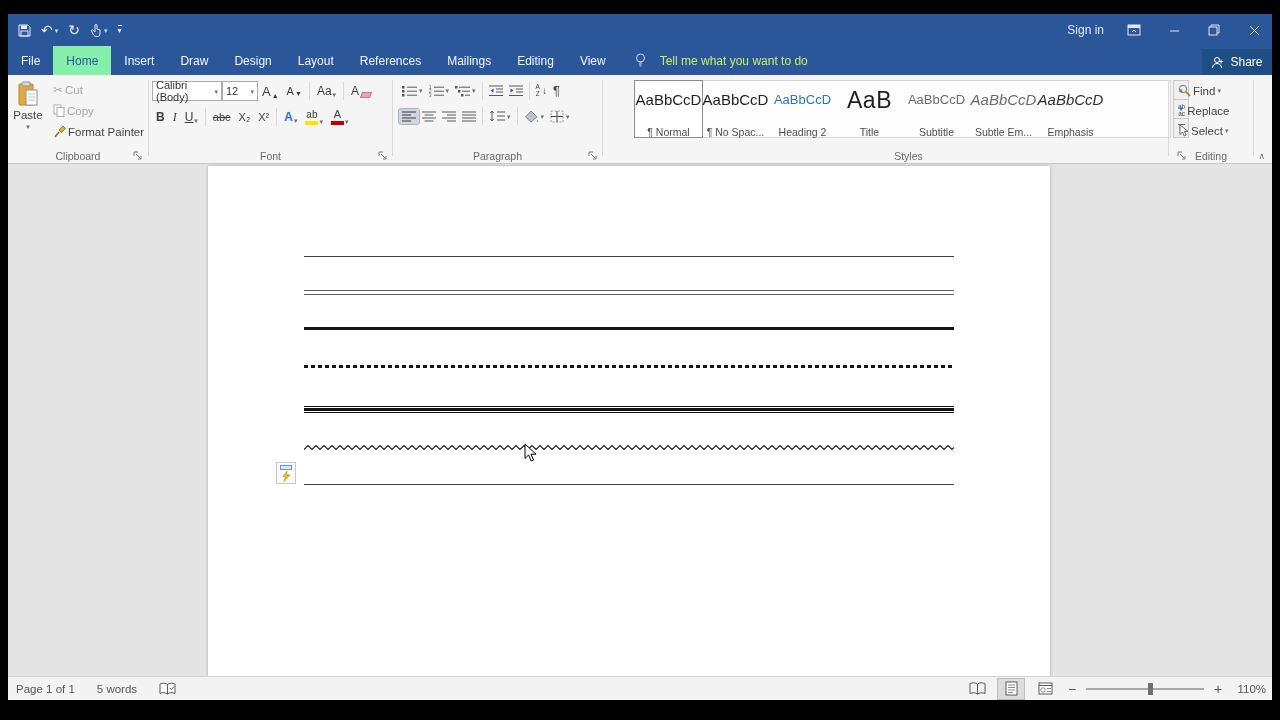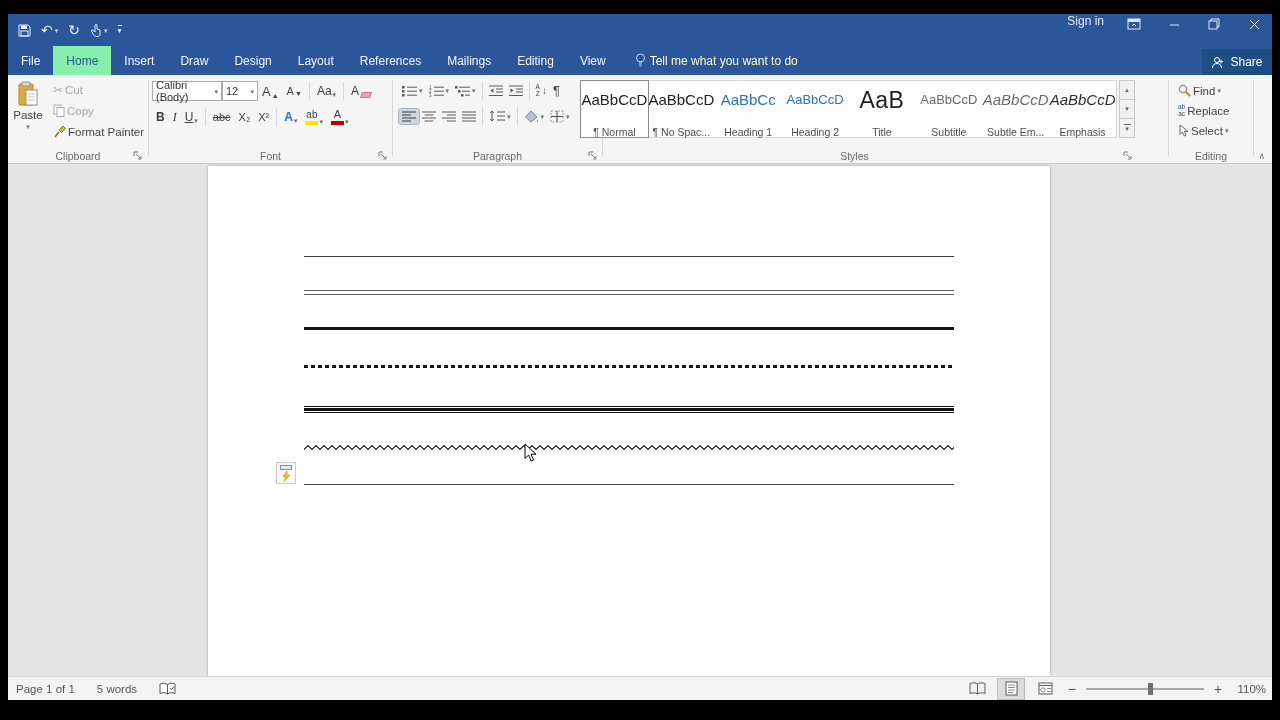--- a/index.html
+++ b/index.html
@@ -6,28 +6,28 @@
   html,body{width:1280px;height:720px}
   body{background:#000;position:relative;font-family:"Liberation Sans",sans-serif;overflow:hidden}
   .win{position:absolute;left:8px;top:14px;width:1264px;height:686px;background:#f5f5f5}
 
   
   .titlebar{position:absolute;top:0;left:0;width:100%;height:32px;background:#2b579a;color:#dfe8f6;display:flex;align-items:center}
   .qat{display:flex;align-items:center;gap:10px;margin-left:10px;font-size:14px}
   .qat .ic{display:inline-flex;align-items:center;color:#e7eefb;cursor:default}
   .qat .dd{font-size:7px;margin-left:2px;color:#cdd9ee}
   .wtitle{position:absolute;left:0;right:0;text-align:center;font-size:12px;color:#e3ebf8;pointer-events:none}
-  .tright{position:absolute;right:8px;top:0;height:32px;display:flex;align-items:flex-start;gap:20px;font-size:12px}
+  .tright{position:absolute;right:8px;top:0;height:32px;display:flex;align-items:center;gap:20px;font-size:12px}
   .winbtn{display:inline-flex;align-items:center;justify-content:center;width:20px;height:20px;color:#dfe8f6}
 
   
   .tabrow{position:absolute;top:32px;left:0;width:100%;height:29px;background:#2b579a;display:flex;align-items:stretch}
   .tab{color:#f2f6fc;font-size:12px;padding:0 13px;display:flex;align-items:center;cursor:default}
   .tab.active{background:#86efac;color:#2b579a}
-  .tellme{display:flex;align-items:center;gap:4px;margin-left:16px;color:#fef9c3;font-size:12px}
+  .tellme{display:flex;align-items:center;gap:14px;margin-left:16px;color:#bef264;font-size:12px}
   .bulb{width:11px;height:15px}
   .sharebox{position:absolute;right:0;top:3px;height:26px;width:70px;background:#1f4e85;color:#fff;display:flex;align-items:center;justify-content:center;gap:5px;font-size:12px}
 
   
   .ribbon{position:absolute;top:61px;left:0;width:100%;height:89px;background:#f5f5f5;border-bottom:1px solid #c9c9c9}
   .gsep{position:absolute;top:5px;height:76px;width:1px;background:#dadada}
   .grp{position:absolute;top:0;height:88px}
   .glabel{position:absolute;bottom:1px;left:0;right:0;text-align:center;font-size:10.5px;color:#696969}
   .launcher{position:absolute;bottom:2px;width:11px;height:11px}
   .row1{position:absolute;top:6px;display:flex;align-items:center}
@@ -454,33 +454,29 @@
           <span class="dd">▾</span>
         </div>
       </div>
       <div class="glabel">Paragraph</div>
       <svg class="launcher" style="left:194px" viewBox="0 0 11 11">
           <path d="M2 2h4M2 2v4M4 4l4 4M9 6v3H6" fill="none" stroke="#7a7a7a"></path>
         </svg>
     </div>
     <div class="gsep" style="left:594px"></div>
 
-    <div class="grp" style="left:564px;width:565px">
+    <div class="grp" style="left:618px;width:565px">
       <div class="gallery">
         <div class="stylecard selected s-normal">
           <div class="sample">AaBbCcD</div>
           <div class="slabel">¶ Normal</div>
         </div>
         <div class="stylecard s-nospace">
           <div class="sample">AaBbCcD</div>
           <div class="slabel">¶ No Spac...</div>
-        </div>
-        <div class="stylecard s-h1">
-          <div class="sample">AaBbCc</div>
-          <div class="slabel">Heading 1</div>
         </div>
         <div class="stylecard s-h2">
           <div class="sample">AaBbCcD</div>
           <div class="slabel">Heading 2</div>
         </div>
         <div class="stylecard s-title">
           <div class="sample">AaB</div>
           <div class="slabel">Title</div>
         </div>
         <div class="stylecard s-subtitle">

